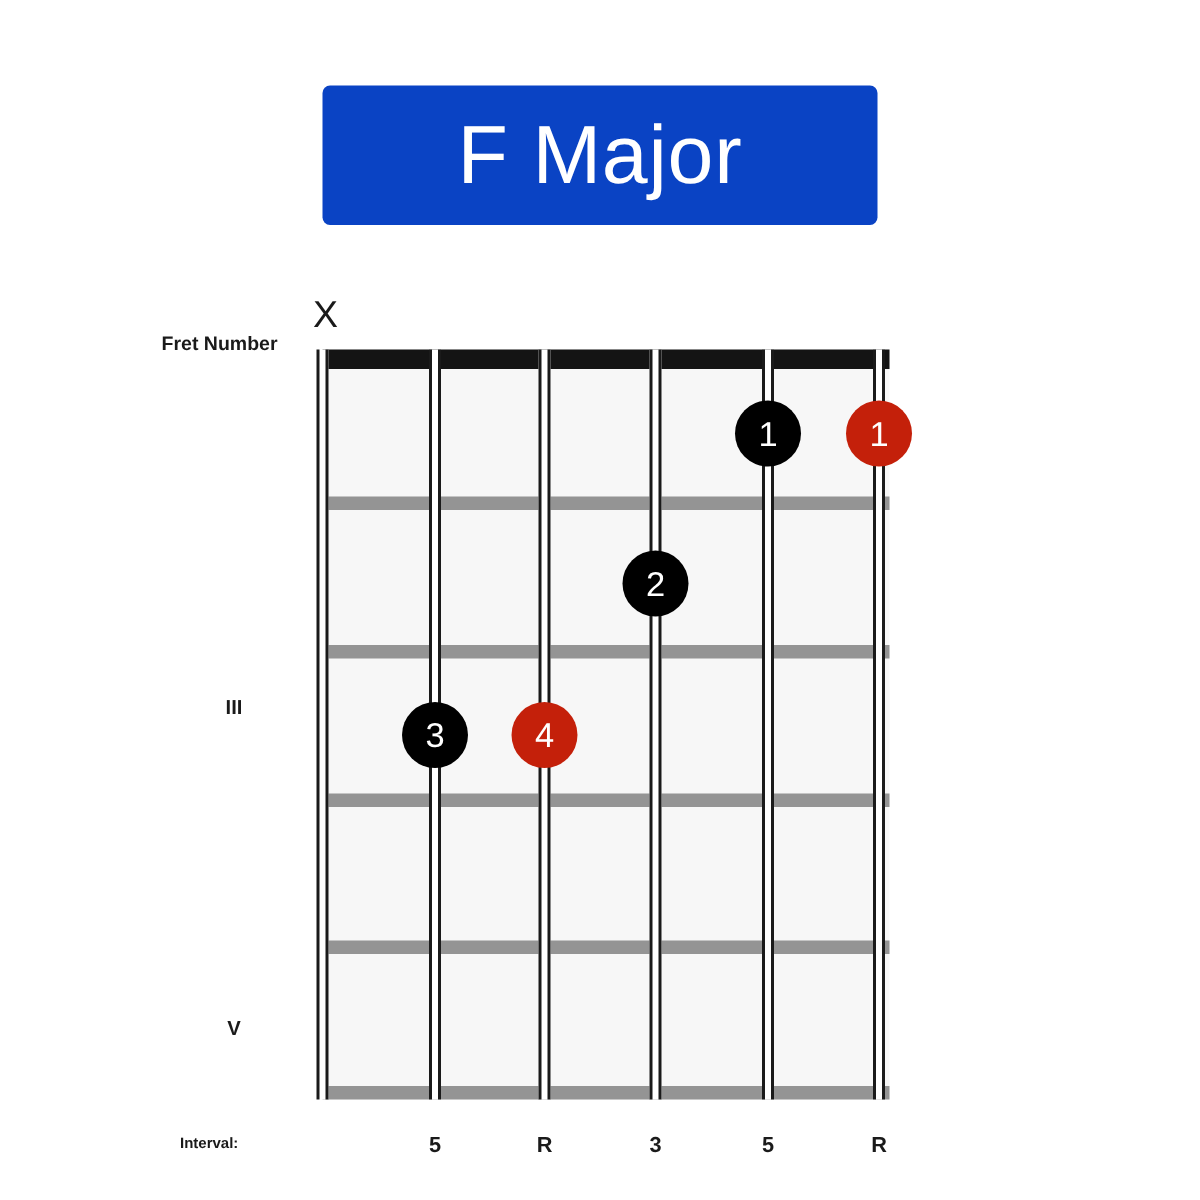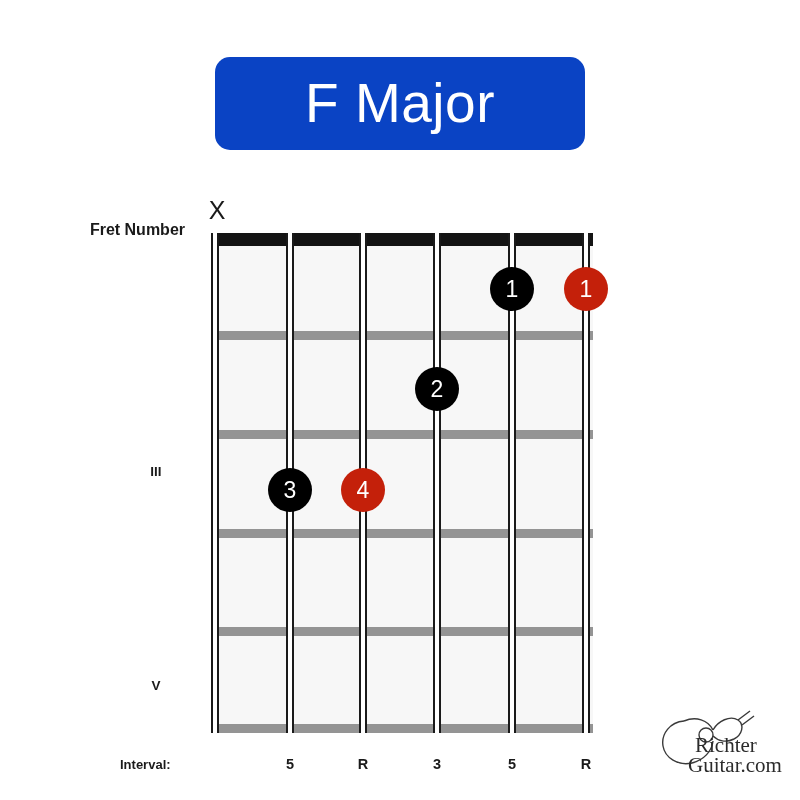--- a/index.html
+++ b/index.html
@@ -24,21 +24,21 @@
   }
 
   
   #title-banner {
     position: absolute;
     left: 215px;
     top: 57px;
     width: 370px;
     height: 93px;
     background: #0A43C4;
-    border-radius: 15px;
+    border-radius: 5px;
     display: flex;
     align-items: center;
     justify-content: center;
   }
   #title-text {
     color: #ffffff;
     font-size: 55px;
     font-weight: 400;
     letter-spacing: 0.5px;
     line-height: 1;
@@ -114,21 +114,21 @@
     font-family: "Liberation Sans", sans-serif;
     line-height: 1;
   }
   .dot.black { background: #000000; }
   .dot.red   { background: #C4200A; }
 
   
   .side-label {
     position: absolute;
     color: #1a1a1a;
-    font-size: 16px;
+    font-size: 13px;
     font-weight: bold;
     font-family: "Liberation Sans", sans-serif;
     white-space: nowrap;
     text-align: right;
   }
   .roman-label {
     position: absolute;
     color: #1a1a1a;
     font-size: 13.5px;
     font-weight: bold;
@@ -141,21 +141,21 @@
     color: #1a1a1a;
     font-size: 25px;
     font-weight: 400;
     font-family: "Liberation Sans", sans-serif;
     text-align: center;
     line-height: 1;
   }
   #interval-label {
     position: absolute;
     color: #1a1a1a;
-    font-size: 13px;
+    font-size: 10px;
     font-weight: bold;
     font-family: "Liberation Sans", sans-serif;
     white-space: nowrap;
   }
   .interval-value {
     position: absolute;
     color: #1a1a1a;
     font-size: 14.5px;
     font-weight: bold;
     font-family: "Liberation Sans", sans-serif;
@@ -241,30 +241,14 @@
 
   <div id="interval-label" style="left:120px; top:757px;">Interval:</div>
 
   <div class="interval-value" style="left:195px; top:756px;"></div>
   <div class="interval-value" style="left:270px; top:756px;">5</div>
   <div class="interval-value" style="left:343px; top:756px;">R</div>
   <div class="interval-value" style="left:417px; top:756px;">3</div>
   <div class="interval-value" style="left:492px; top:756px;">5</div>
   <div class="interval-value" style="left:566px; top:756px;">R</div>
 
-  <div id="logo">
-    <svg width="132" height="72" viewBox="0 0 132 72" xmlns="http://www.w3.org/2000/svg">
-      <g fill="none" stroke="#3a3a3a" stroke-width="1.4">
-        <path d="M32 13 C 18 14, 9 26, 11 38 C 13 50, 26 58, 40 55"></path>
-        <path d="M32 13 C 44 8, 56 12, 61 22"></path>
-        <path d="M61 22 C 66 13, 78 7, 86 12 C 93 17, 90 27, 82 31"></path>
-        <path d="M40 55 C 52 52, 60 43, 61 33"></path>
-        <path d="M82 31 C 74 35, 66 33, 61 28"></path>
-        <path d="M86 12 L 98 3"></path>
-        <path d="M90 17 L 102 8"></path>
-        <circle cx="54" cy="27" r="7"></circle>
-      </g>
-      <text class="logo-text" x="43" y="44" font-size="21">Richter</text>
-      <text class="logo-text" x="36" y="64" font-size="21">Guitar.com</text>
-    </svg>
-  </div>
 
 </div>
 
 </body></html>

